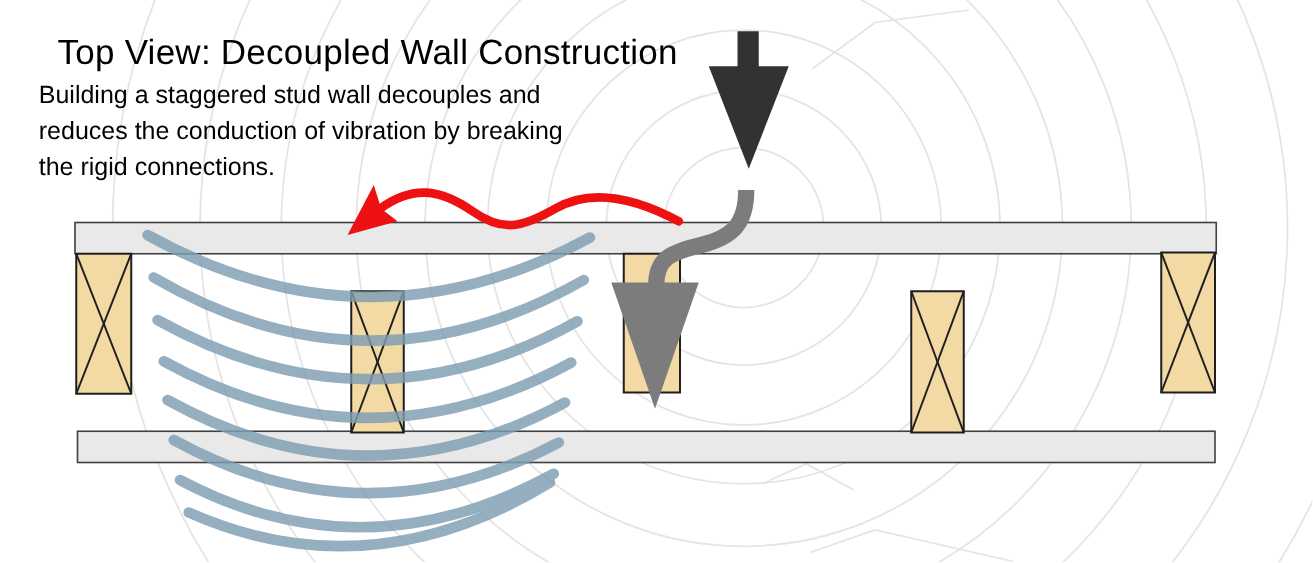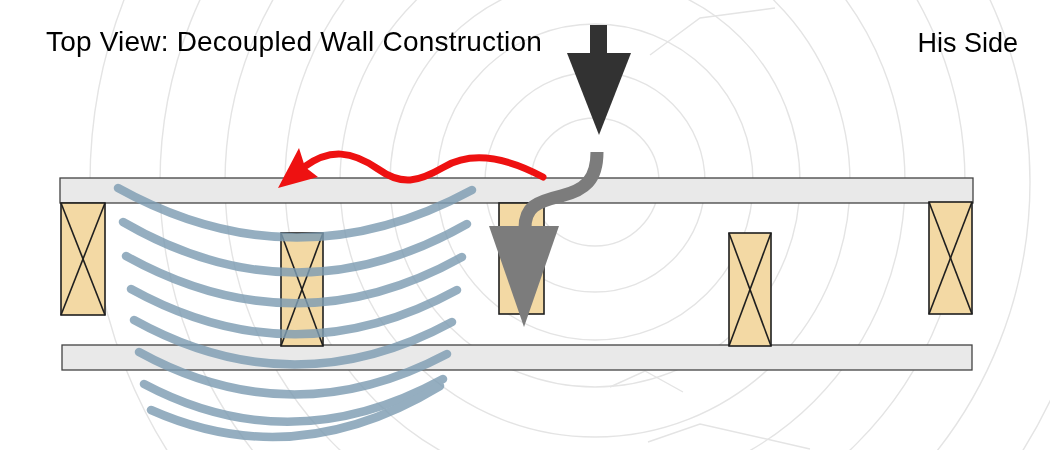--- a/index.html
+++ b/index.html
@@ -109,14 +109,16 @@
       <polygon points="278,188 299,148 305,167 318,177" fill="#ee1111"></polygon>
     </g>
 
     <g>
       <rect x="590" y="25" width="17" height="32" fill="#323232"></rect>
       <polygon points="567,53 631,53 599,135" fill="#323232"></polygon>
     </g>
   </svg>
 
   <div class="page-title">Top View: Decoupled Wall Construction</div>
-  <div class="side-label his">His Side</div>
+  <div class="subtitle">Building a staggered stud wall decouples and
+reduces the conduction of vibration by breaking
+the rigid connections.</div>
 </div>
 
 </body></html>

